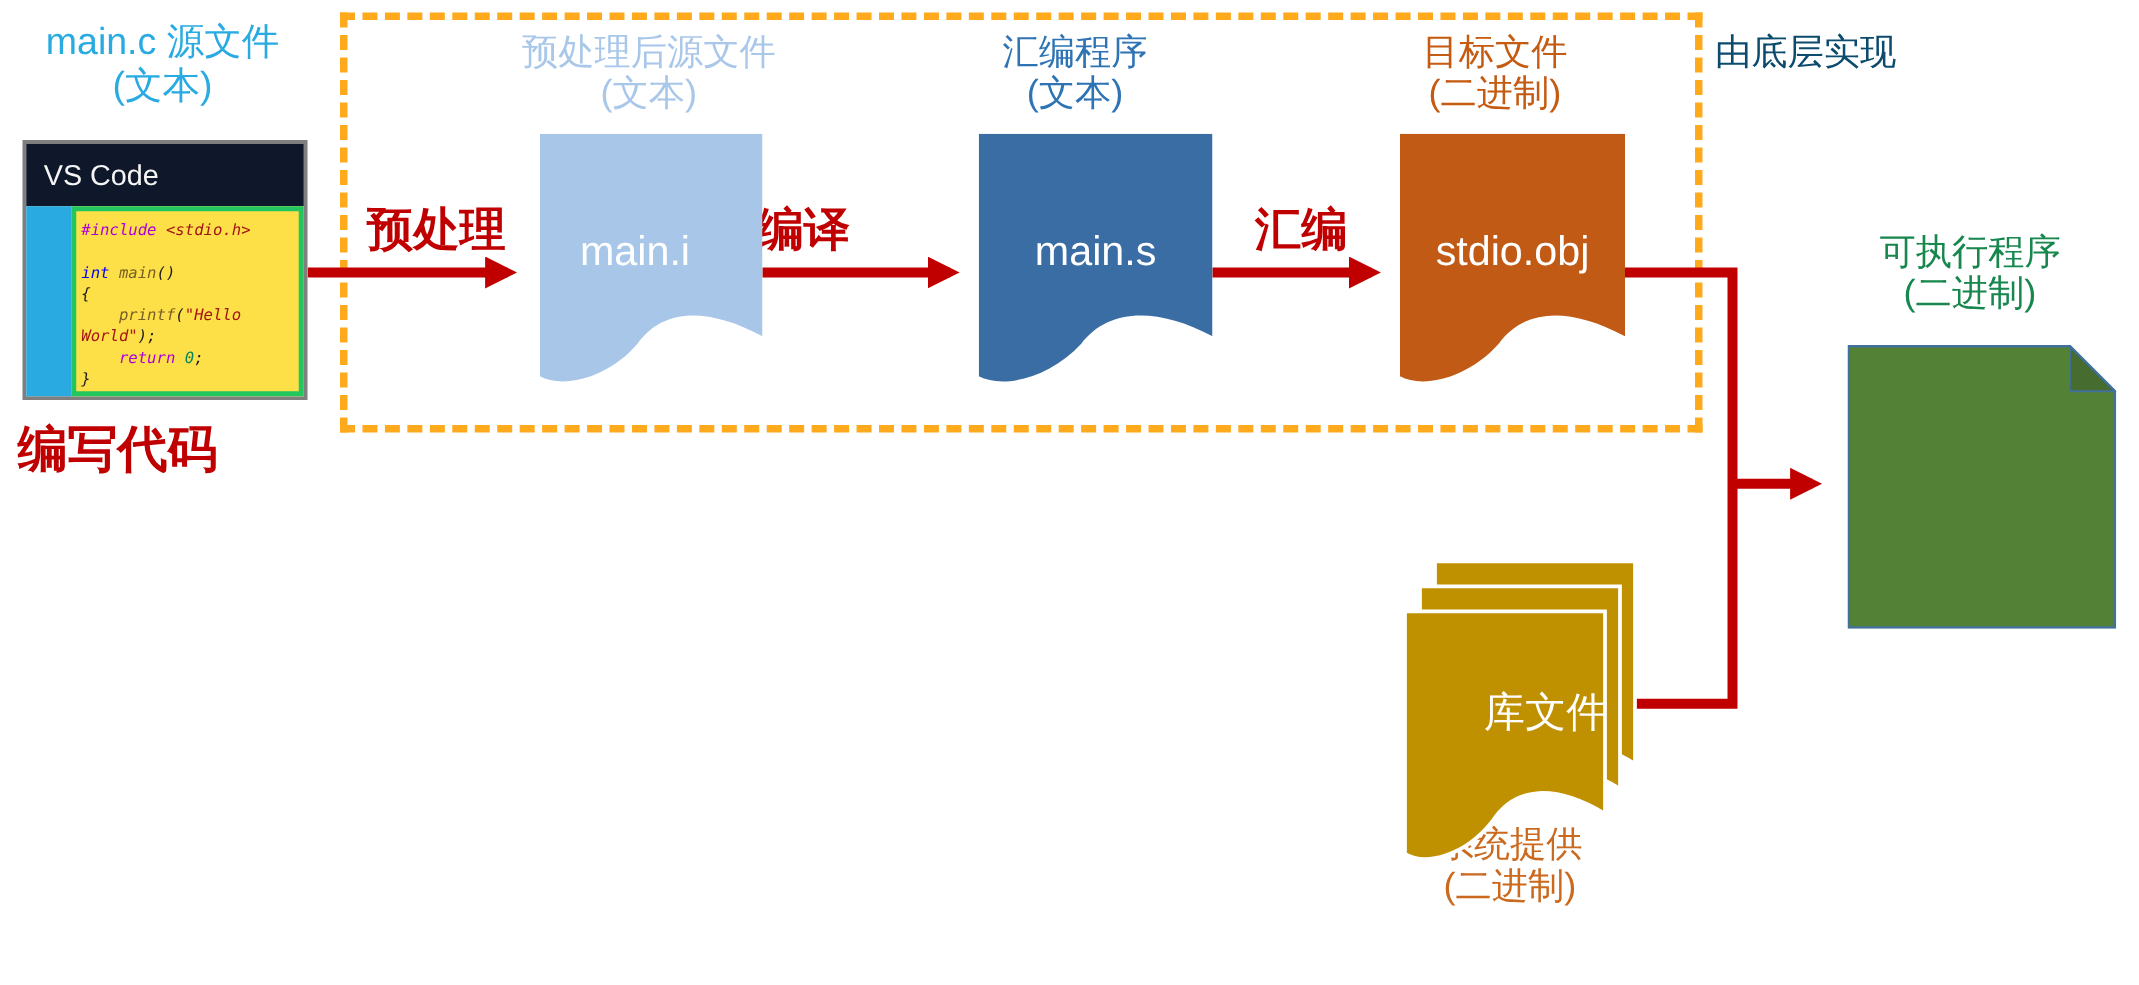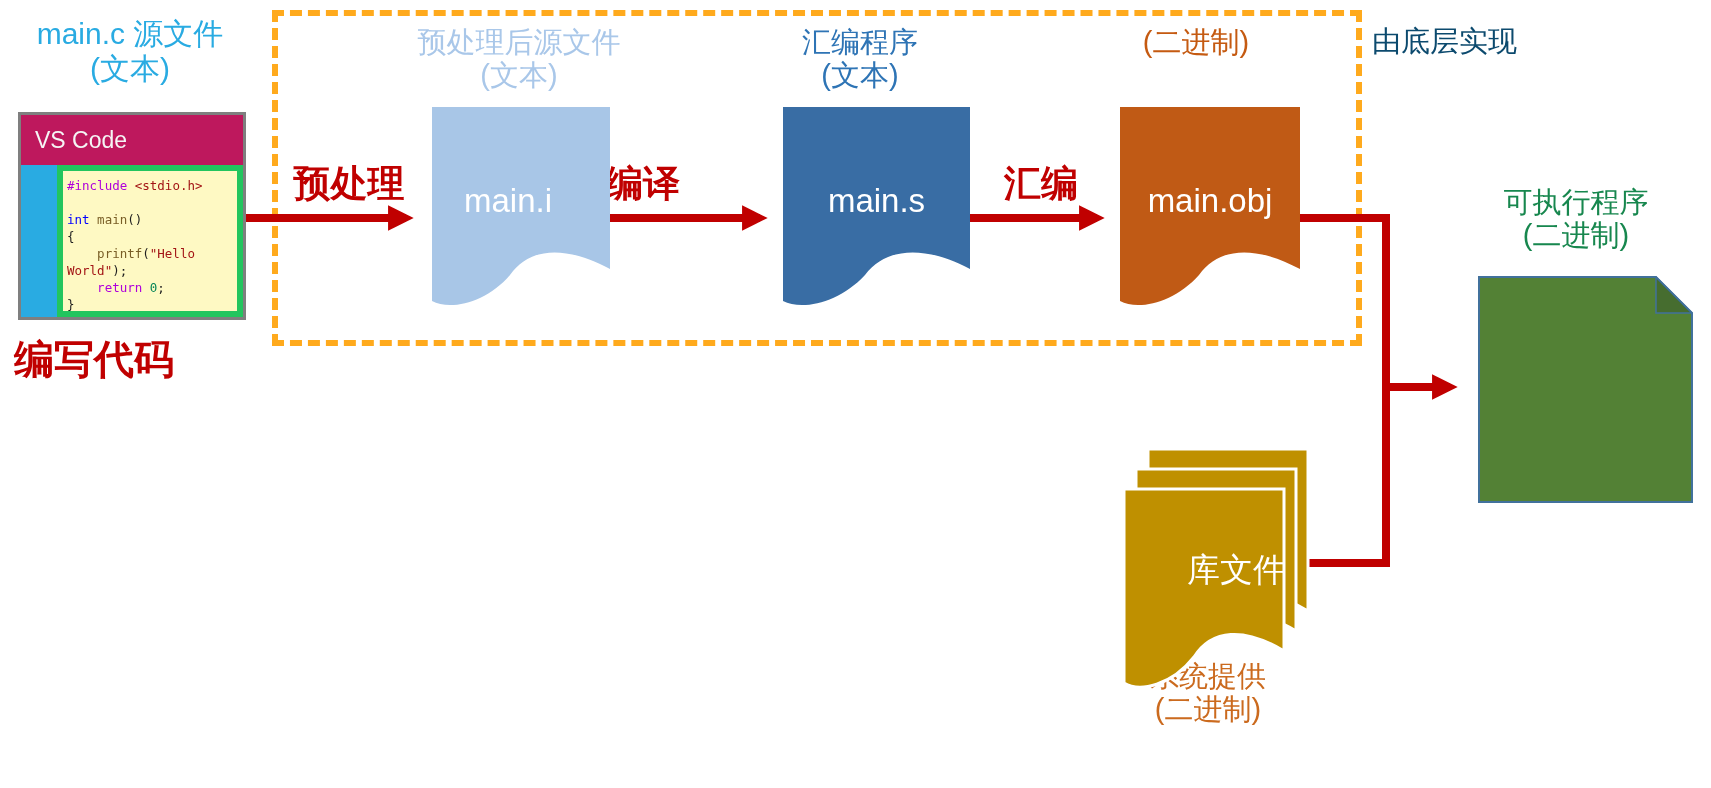--- a/index.html
+++ b/index.html
@@ -18,24 +18,24 @@
   .hdr-exe{color:#17874E;}
   .hdr-lib{color:#CB6A1E;}
   .hdr-impl{color:#0c4a6e;font-size:29px;}
   
   .redlabel{color:#C00000;font-size:37px;font-weight:bold;line-height:40px;}
   .bigred{color:#C00000;font-size:40px;font-weight:bold;}
   
   #dashedbox{left:272px;top:10px;width:1078px;height:324px;border:6px dashed #FFAA1D;z-index:1;}
   
   #vswin{left:18px;top:112px;width:228px;height:208px;border:3px solid #7F7F7F;background:#ffffff;box-sizing:border-box;z-index:3;}
-  #vstitle{height:50px;background:#be185d;color:#F5F5F5;font-size:23px;line-height:50px;padding-left:14px;}
+  #vstitle{height:50px;background:#0f172a;color:#F5F5F5;font-size:23px;line-height:50px;padding-left:14px;}
   #vsbody{position:absolute;left:0;top:50px;right:0;bottom:0;display:flex;}
   #vsstrip{width:36px;background:#29ABE2;}
-  #vscode-panel{flex:1;background:#fef9c3;border:6px solid #22c55e;margin:0;overflow:hidden;}
+  #vscode-panel{flex:1;background:#fde047;border:4px solid #22c55e;margin:0;overflow:hidden;font-style:italic;}
   #code{font-family:"DejaVu Sans Mono","Liberation Mono",monospace;font-size:12.5px;line-height:17px;padding:6px 2px 2px 4px;}
   #code span{white-space:pre;}
   
   .docsvg{z-index:3;}
   .doclabel{color:#ffffff;font-size:33px;z-index:4;}
   
   #arrows{left:0;top:0;width:1711px;height:788px;z-index:2;}
 </style>
 </head>
 <body>
@@ -72,20 +72,21 @@
 
   <div class="abs ctr hdr hdr-i" style="left:404px;top:26px;width:230px;">
     <div>预处理后源文件</div>
     <div>(文本)</div>
   </div>
   <div class="abs ctr hdr hdr-s" style="left:745px;top:26px;width:230px;">
     <div>汇编程序</div>
     <div>(文本)</div>
   </div>
   <div class="abs ctr hdr hdr-obj" style="left:1081px;top:26px;width:230px;">
+    <div>目标文件</div>
     <div>(二进制)</div>
   </div>
   <div class="abs ctr hdr hdr-exe" style="left:1461px;top:186px;width:230px;">
     <div>可执行程序</div>
     <div>(二进制)</div>
   </div>
 
   <svg id="arrows" class="abs" xmlns="http://www.w3.org/2000/svg">
     <defs>
       <marker id="ah" viewBox="0 0 10 10" refX="7" refY="5" markerWidth="3.2" markerHeight="3.2" orient="auto" markerUnits="strokeWidth">
@@ -109,21 +110,21 @@
   <div class="abs ctr doclabel" style="left:432px;top:182px;width:152px;">main.i</div>
 
   <svg class="abs docsvg" style="left:783px;top:107px;" width="187" height="210" xmlns="http://www.w3.org/2000/svg">
     <path d="M0,0 H187 V162 C142,138 103,140 82,168 C56,196 19,204 0,194 Z" fill="#396DA4"></path>
   </svg>
   <div class="abs ctr doclabel" style="left:783px;top:182px;width:187px;">main.s</div>
 
   <svg class="abs docsvg" style="left:1120px;top:107px;" width="180" height="210" xmlns="http://www.w3.org/2000/svg">
     <path d="M0,0 H180 V162 C135,138 99,140 79,168 C54,196 18,204 0,194 Z" fill="#C05A15"></path>
   </svg>
-  <div class="abs ctr doclabel" style="left:1120px;top:182px;width:180px;">main.obj</div>
+  <div class="abs ctr doclabel" style="left:1120px;top:182px;width:180px;">stdio.obj</div>
 
   <svg class="abs docsvg" style="left:1146px;top:447px;" width="164" height="212" xmlns="http://www.w3.org/2000/svg">
     <path d="M2,2 H162 V164 C122,140 90,142 72,170 C50,198 18,206 2,196 Z" stroke="#ffffff" stroke-width="3" fill="#BF9000"></path>
   </svg>
   <svg class="abs docsvg" style="left:1134px;top:467px;" width="164" height="212" xmlns="http://www.w3.org/2000/svg">
     <path d="M2,2 H162 V164 C122,140 90,142 72,170 C50,198 18,206 2,196 Z" stroke="#ffffff" stroke-width="3" fill="#BF9000"></path>
   </svg>
   <svg class="abs docsvg" style="left:1122px;top:487px;" width="164" height="212" xmlns="http://www.w3.org/2000/svg">
     <path d="M2,2 H162 V164 C122,140 90,142 72,170 C50,198 18,206 2,196 Z" stroke="#ffffff" stroke-width="3" fill="#BF9000"></path>
   </svg>

